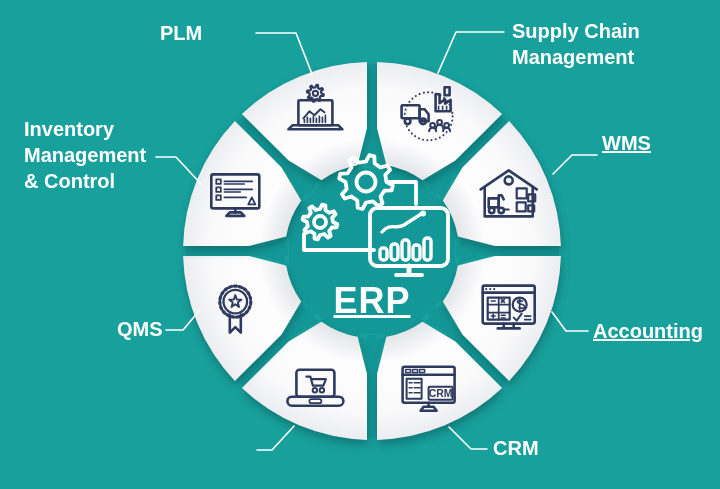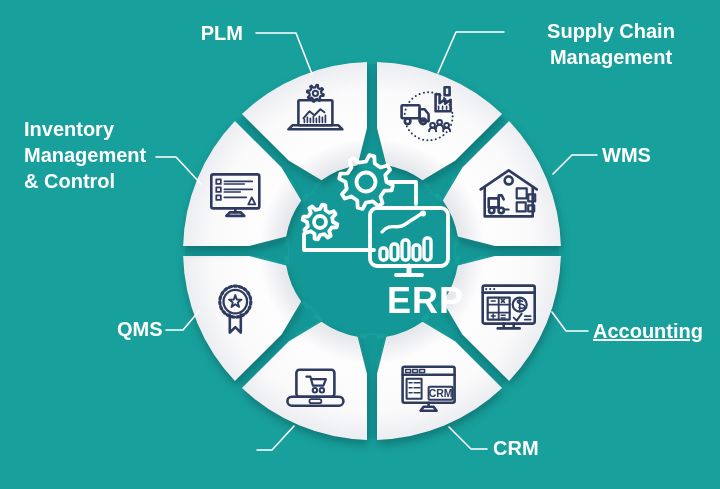--- a/index.html
+++ b/index.html
@@ -1,30 +1,30 @@
 <!DOCTYPE html>
 <html><head>
 <meta charset="utf-8">
 <style>
   html,body{margin:0;padding:0;}
   #stage{position:relative;width:720px;height:489px;overflow:hidden;
          font-family:"Liberation Sans",sans-serif;}
   #diagram{position:absolute;left:0;top:0;z-index:1;}
   .wedge{filter:drop-shadow(1px 5px 4px rgba(4,62,64,0.40));}
   .lbl{position:absolute;z-index:2;color:#fff;font:700 20px/26px "Liberation Sans",sans-serif;}
-  #lbl-plm{left:145px;top:20px;width:98px;text-align:right;}
-  #lbl-scm{left:535px;top:18px;width:152px;text-align:center;}
-  #lbl-wms{left:602px;top:142px;}
+  #lbl-plm{left:160px;top:20px;width:98px;}
+  #lbl-scm{left:512px;top:18px;width:152px;text-align:left;}
+  #lbl-wms{left:602px;top:130px;text-decoration:underline;}
   #lbl-acct{left:593px;top:318px;text-decoration:underline;}
   #lbl-crm{left:493px;top:435px;}
   #lbl-ecom{left:136px;top:437px;}
   #lbl-qms{left:117px;top:316px;}
   #lbl-inv{left:24px;top:116px;width:134px;text-align:left;}
-  #lbl-erp{position:absolute;z-index:2;left:304px;top:281px;width:160px;text-align:right;
-           color:#fff;font:800 36px/40px "Liberation Sans",sans-serif;letter-spacing:1px;}
+  #lbl-erp{position:absolute;z-index:2;left:292px;top:281px;width:160px;text-align:center;
+           color:#fff;font:800 36px/40px "Liberation Sans",sans-serif;letter-spacing:1px;text-decoration:underline;}
 </style>
 </head>
 <body>
 
 <div id="stage" style="background: rgb(24, 160, 156);">
   <svg id="diagram" width="720" height="489" viewBox="0 0 720 489">
     <defs>
       <radialGradient id="segGrad" gradientUnits="userSpaceOnUse" cx="372" cy="251" r="189">
         <stop offset="0" stop-color="#d8dade"></stop>
         <stop offset="0.47" stop-color="#e6e7eb"></stop>

